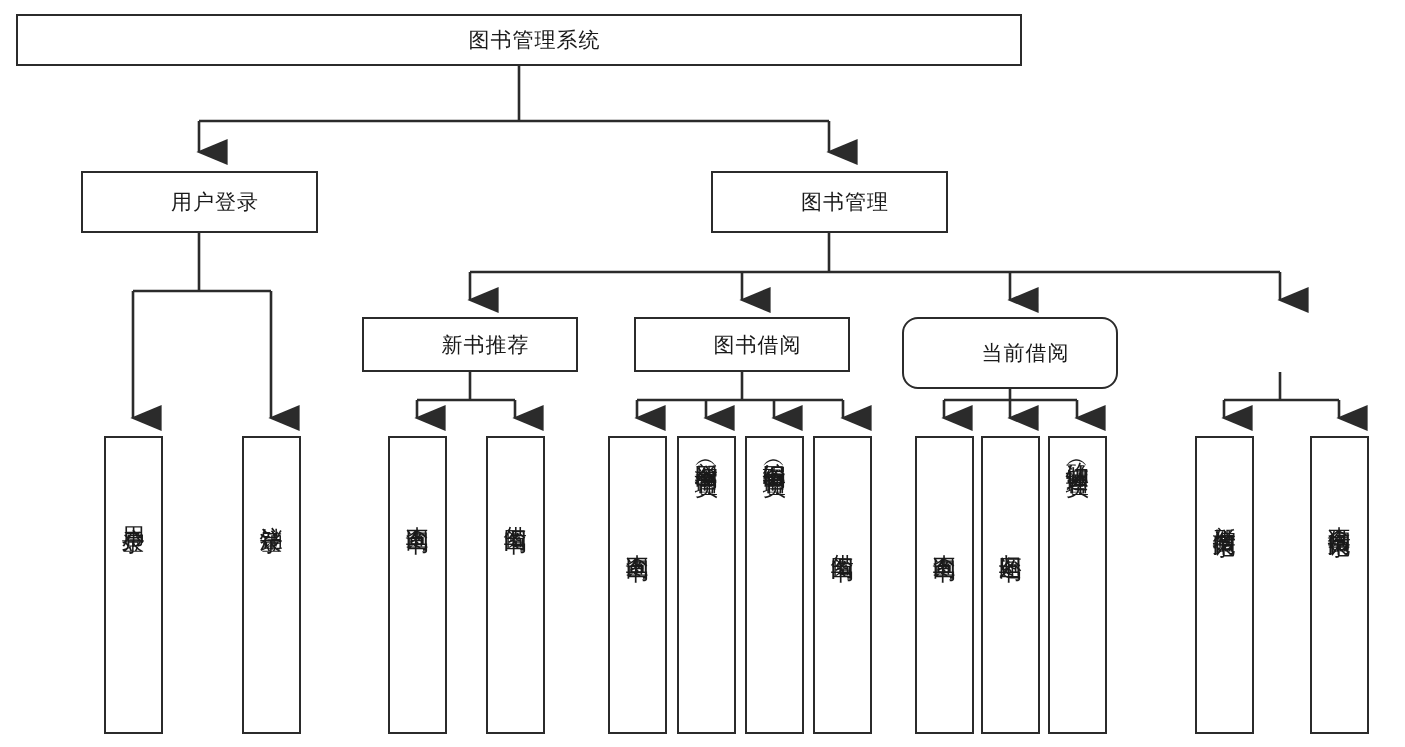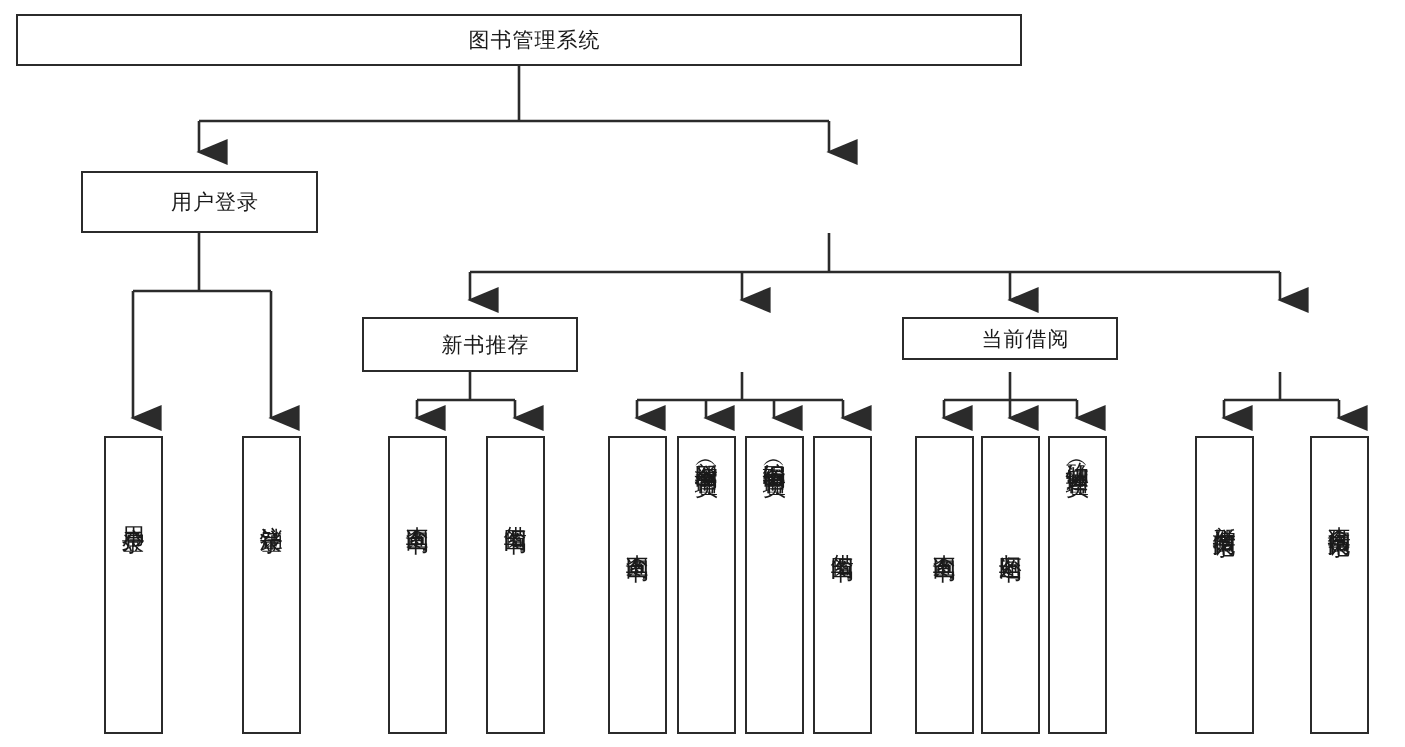--- a/index.html
+++ b/index.html
@@ -128,25 +128,31 @@
     </g>
   </svg>
 
   <div class="node h" style="left:16px; top:14px; width:1006px; height:52px;">
     <span>图书管理系统</span>
   </div>
 
   <div class="node h" style="left:81px; top:171px; width:237px; height:62px;">
     <span>用户登录</span>
   </div>
+  <div class="node h" style="left:711px; top:171px; width:237px; height:62px;">
+    <span>图书管理</span>
+  </div>
 
   <div class="node h" style="left:362px; top:317px; width:216px; height:55px;">
     <span>新书推荐</span>
   </div>
-  <div class="node h" style="left:902px; top:317px; width:216px; height:43px;">
+  <div class="node h" style="left:634px; top:317px; width:216px; height:55px;">
+    <span>图书借阅</span>
+  </div>
+  <div class="node h" style="left:902px; top:317px; width:216px; height:72px;border-radius:16px;">
     <span>当前借阅</span>
   </div>
 
   <div class="node v" style="left:104px; top:436px; width:59px; height:298px;">
     <span class="vtext mid">用户登录</span>
   </div>
   <div class="node v" style="left:242px; top:436px; width:59px; height:298px;">
     <span class="vtext mid">注销登录</span>
   </div>
 

